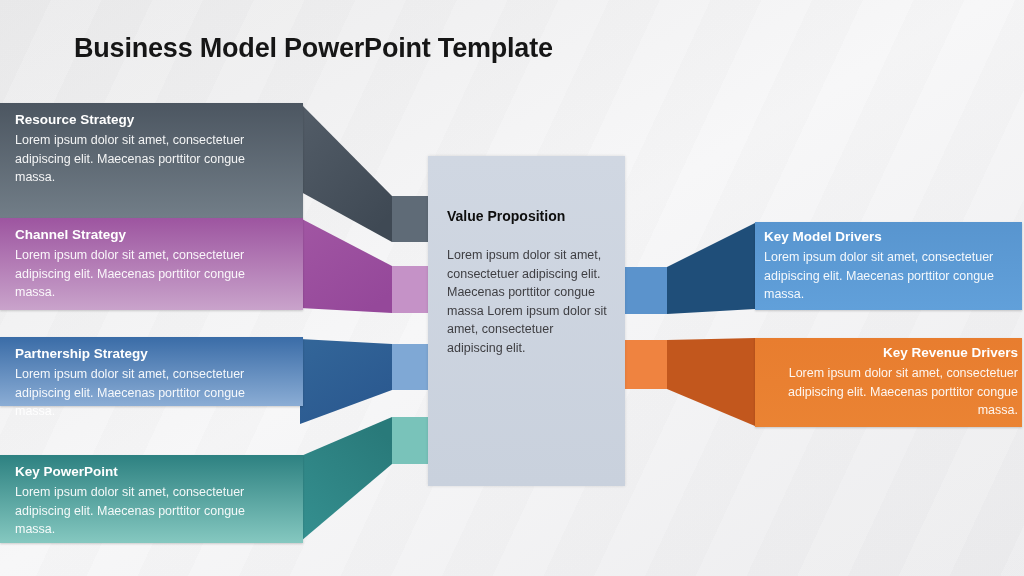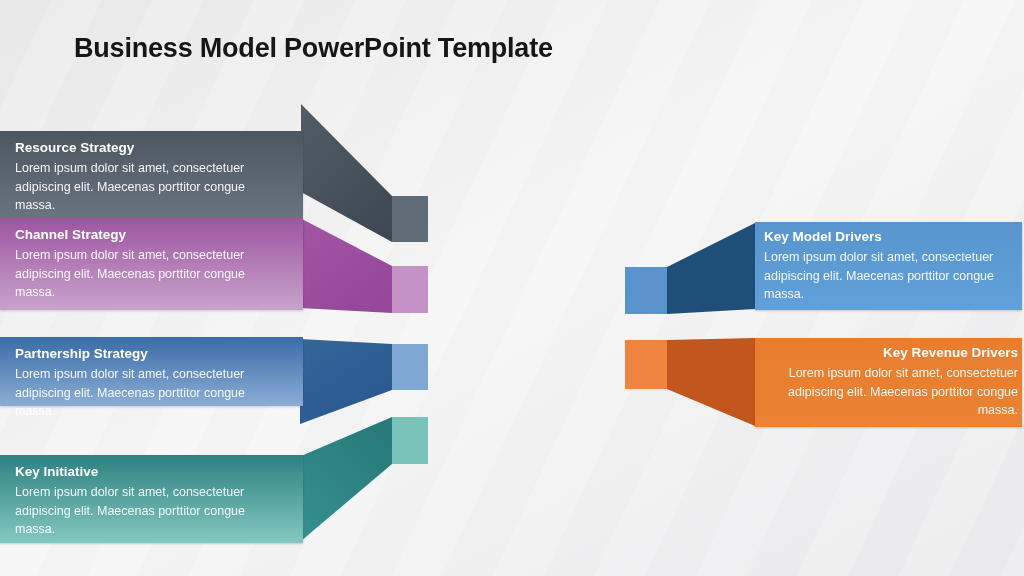--- a/index.html
+++ b/index.html
@@ -21,21 +21,21 @@
   }
   svg.shapes{position:absolute;left:0;top:0;}
   .banner{
     position:absolute;box-sizing:border-box;color:#fff;
     box-shadow:0 1px 2px rgba(0,0,0,0.18);
   }
   .banner .btitle{font-size:13.5px;font-weight:bold;line-height:17px;color:#ffffff;}
   .banner .bbody{font-size:12.5px;line-height:18.5px;color:rgba(255,255,255,0.93);margin-top:3px;}
   .banner.left{left:0;width:303px;padding:8px 28px 0 15px;}
   .banner.right{left:755px;width:267px;padding:6px 4px 0 9px;}
-  .b0{top:103px;height:116px;background:linear-gradient(#4c5661,#727e88);margin-top:28px;}
+  .b0{top:103px;height:116px;background:linear-gradient(#4c5661,#727e88);}
   .b1{top:218px;height:92px;background:linear-gradient(#9d55a0,#c9a3cb);}
   .b2{top:337px;height:69px;background:linear-gradient(#3a6ca7,#8badd5);}
   .b3{top:455px;height:88px;background:linear-gradient(#2d8181,#85c8c0);}
   .r0{top:222px;height:88px;background:linear-gradient(#5895cf,#61a0da);}
   .r1{top:338px;height:89px;background:linear-gradient(#e87d2f,#ea8333);text-align:right;}
   .center-box{
     position:absolute;left:428px;top:156px;width:197px;height:330px;
     box-sizing:border-box;padding:52px 15px 0 19px;
     background:linear-gradient(#d0d7e2,#c9d1dd);
     box-shadow:0 0 3px rgba(0,0,0,0.12);
@@ -103,24 +103,28 @@
   </div>
   <div class="banner left b1">
     <div class="btitle">Channel Strategy</div>
     <div class="bbody">Lorem ipsum dolor sit amet, consectetuer adipiscing elit. Maecenas porttitor congue massa.</div>
   </div>
   <div class="banner left b2">
     <div class="btitle">Partnership Strategy</div>
     <div class="bbody">Lorem ipsum dolor sit amet, consectetuer adipiscing elit. Maecenas porttitor congue massa.</div>
   </div>
   <div class="banner left b3">
-    <div class="btitle">Key Initiative</div>
+    <div class="btitle">Key PowerPoint</div>
     <div class="bbody">Lorem ipsum dolor sit amet, consectetuer adipiscing elit. Maecenas porttitor congue massa.</div>
   </div>
 
+  <div class="center-box">
+    <div class="ctitle">Value Proposition</div>
+    <div class="cbody">Lorem ipsum dolor sit amet, consectetuer adipiscing elit. Maecenas porttitor congue massa Lorem ipsum dolor sit amet, consectetuer adipiscing elit.</div>
+  </div>
 
   <div class="banner right r0">
     <div class="btitle">Key Model Drivers</div>
     <div class="bbody">Lorem ipsum dolor sit amet, consectetuer adipiscing elit. Maecenas porttitor congue massa.</div>
   </div>
   <div class="banner right r1">
     <div class="btitle">Key Revenue Drivers</div>
     <div class="bbody">Lorem ipsum dolor sit amet, consectetuer adipiscing elit. Maecenas porttitor congue massa.</div>
   </div>
 

